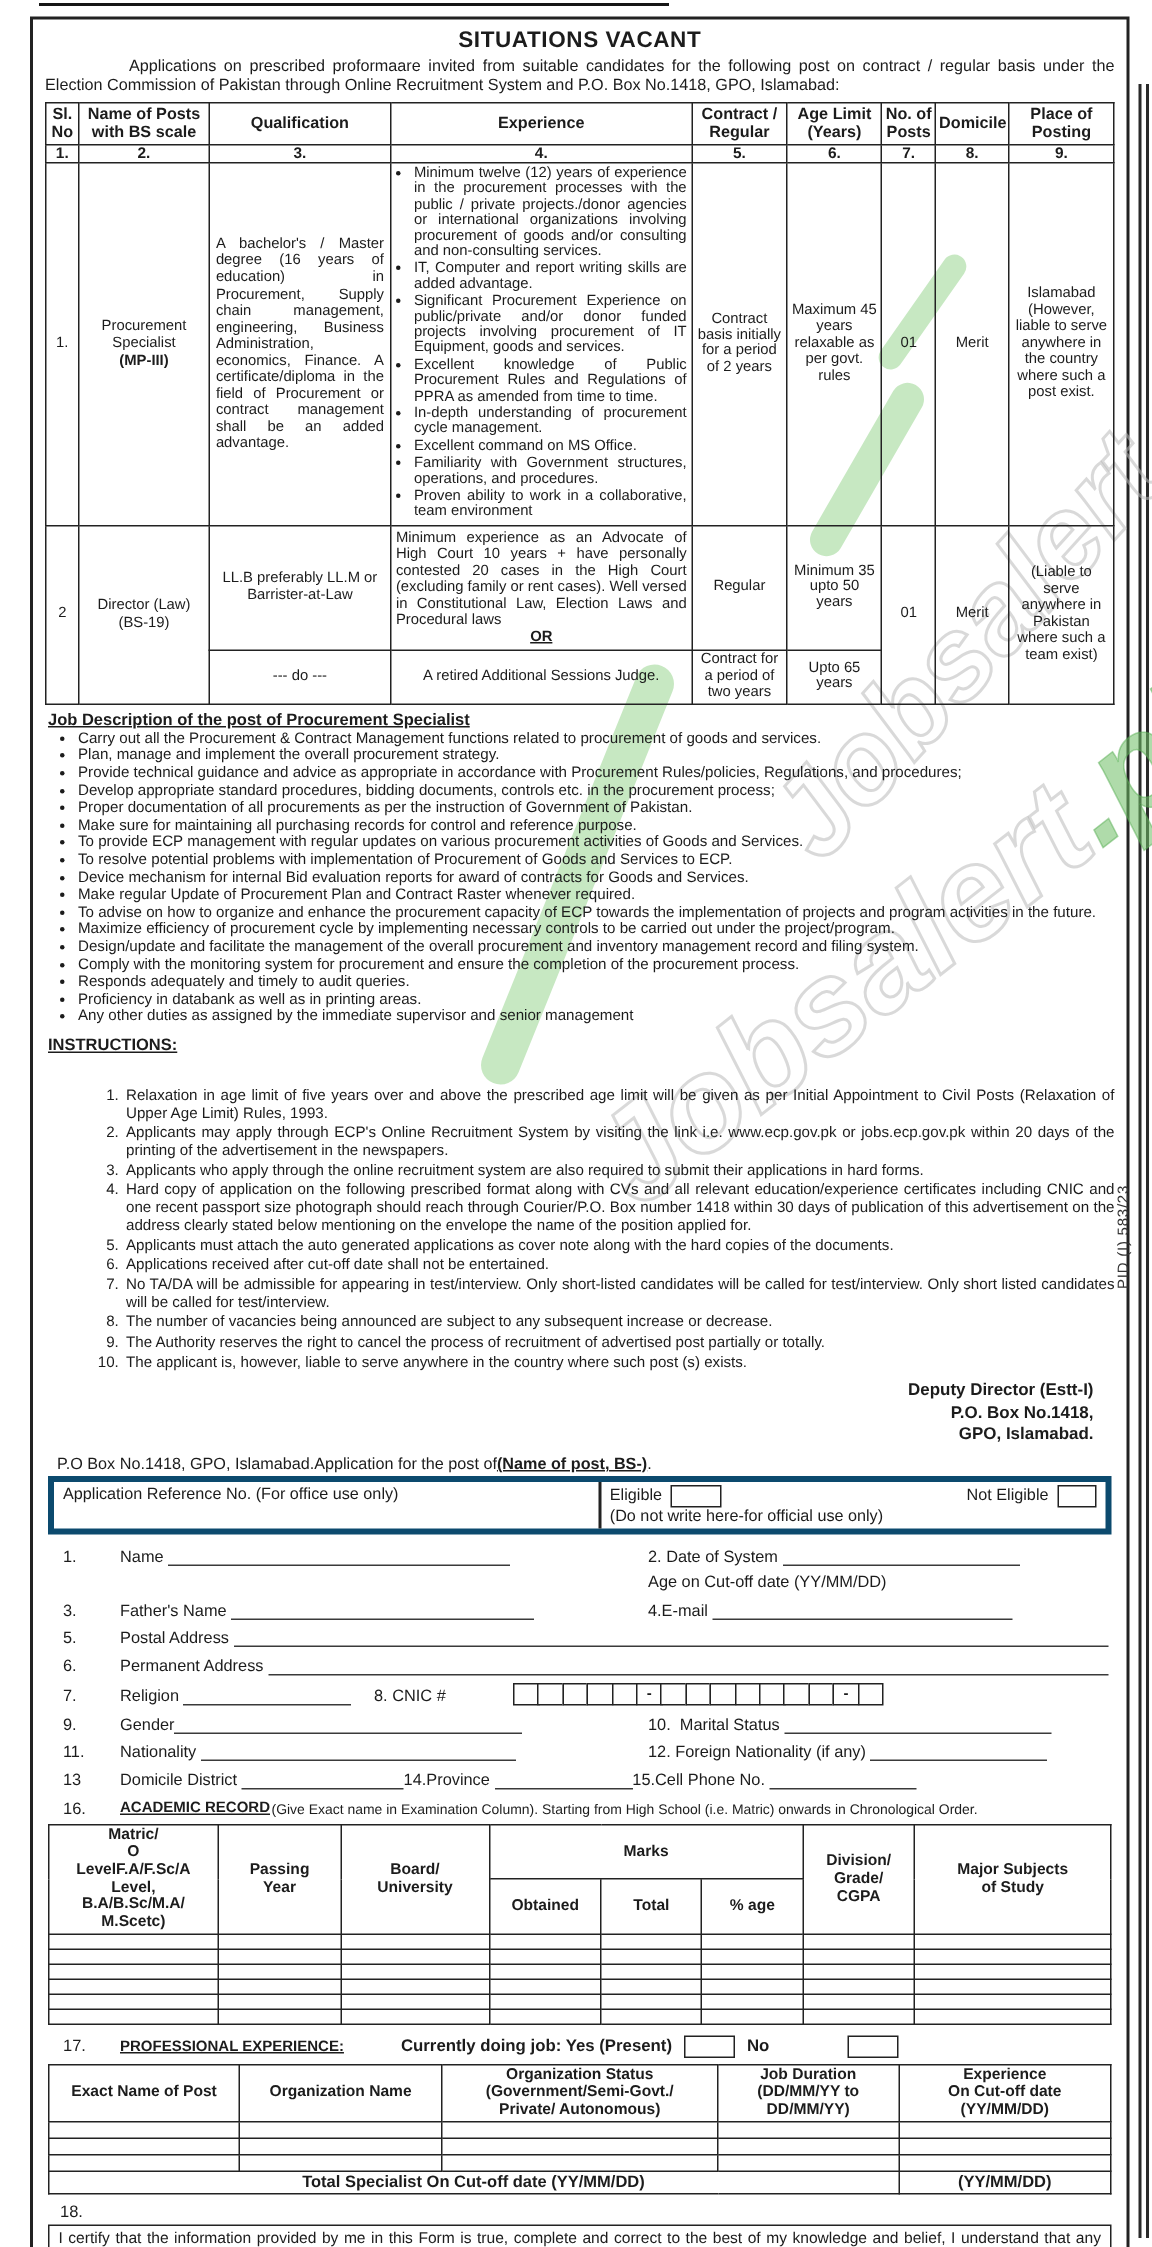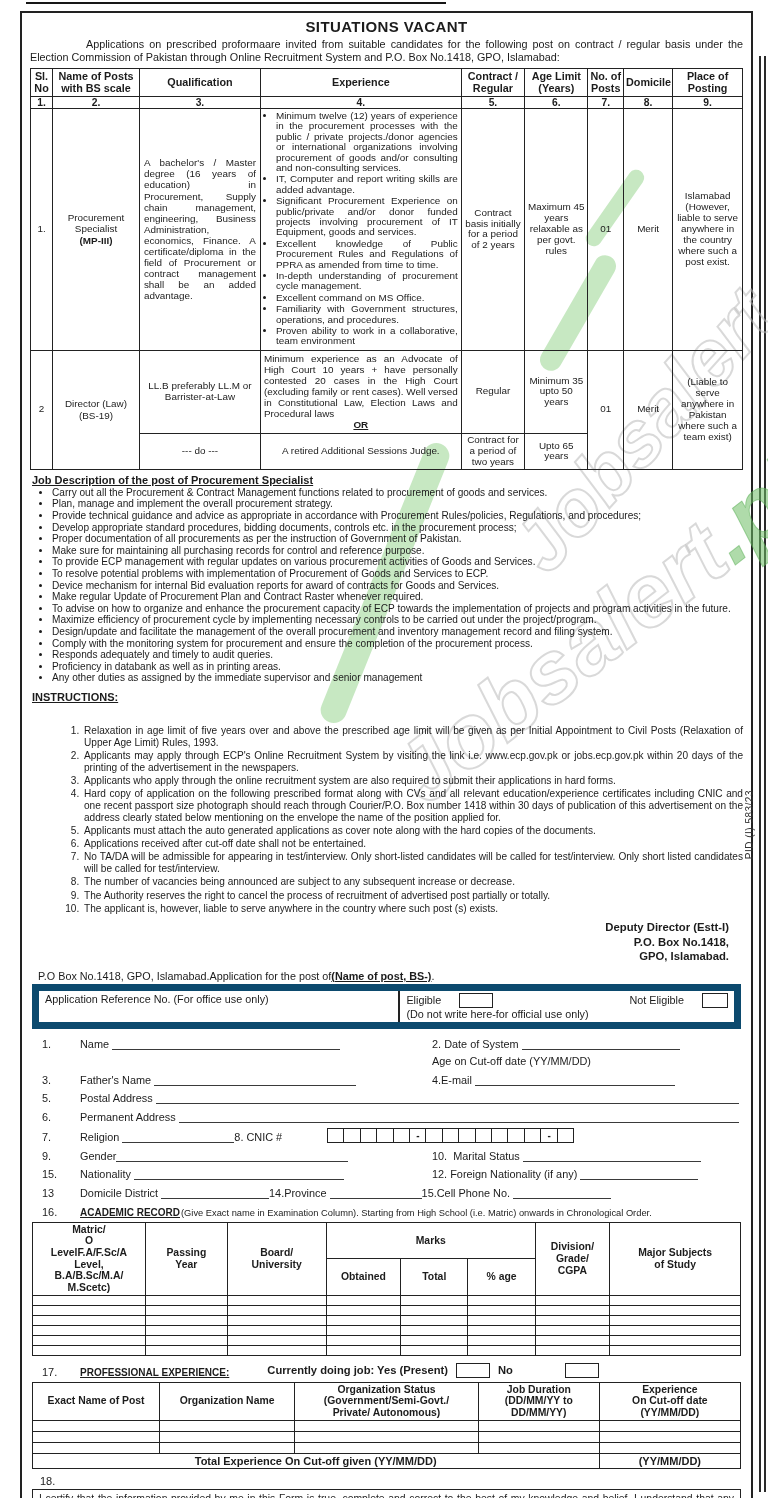--- a/index.html
+++ b/index.html
@@ -56,42 +56,42 @@
   .ins-head { font-size:11px; font-weight:bold; text-decoration:underline; margin:8px 0 22px 2px; }
   .ins ol { padding-left:52px; }
   .ins li { font-size:10.1px; line-height:1.16; margin-bottom:1.5px; text-align:justify; padding-left:2px; }
 
   .signoff { text-align:right; font-weight:bold; font-size:11.3px; line-height:1.28; margin:6px 14px 4px 0; }
   .po-row { display:flex; justify-content:flex-start; font-size:10.8px; margin:6px 4px 2px 8px; }
   .po-right .bu { font-weight:bold; text-decoration:underline; }
   .af-title { text-align:center; font-size:16px; font-weight:bold; text-decoration:underline; letter-spacing:0.5px; margin:1px 0 5px 0; }
 
   
-  .refbox { display:flex; border:7px solid #0c4a6e; min-height:36px; margin:0 2px 8px 2px; }
+  .refbox { display:flex; border:4px solid #0c4a6e; min-height:36px; margin:0 2px 8px 2px; }
   .ref-left { width:52%; border-right:2px solid #222; font-size:10.8px; padding:2px 6px; }
   .ref-right { flex:1; padding:2px 6px; font-size:10.8px; }
-  .ref-line1 { display:flex; align-items:center; gap:18px; }
+  .ref-line1 { display:flex; align-items:center; gap:6px; }
   .ref-line1 .lbl2 { margin-left:auto; }
   .chk { display:inline-block; width:34px; height:15px; border:1.6px solid #222; background:#fff; }
   .chk.small { width:26px; }
 
   
   .fields { font-size:10.9px; margin:2px 0 0 0; }
   .frow { display:flex; align-items:flex-end; margin-bottom:5.5px; }
   .fnum { width:50px; padding-left:12px; flex:none; }
   .fleft { width:402px; flex:none; display:flex; align-items:flex-end; }
   .fright { flex:1; display:flex; align-items:flex-end; }
   .blank { display:inline-block; border-bottom:1.2px solid #3a3a3a; height:13px; margin-left:3px; }
   .grow { flex:1; margin-right:4px; }
   .cnic { display:inline-flex; margin-left:10px; }
   .cnic span { width:17.6px; height:15px; border:1.2px solid #222; margin-left:-1.2px;
     font-size:10px; font-weight:bold; text-align:center; line-height:13px; background:#fff; }
 
   
-  .sec-row { display:flex; align-items:flex-end; margin:7px 0 4px 0; font-size:11px; }
+  .sec-row { display:flex; align-items:center; margin:7px 0 4px 0; font-size:11px; }
   .sec-row .fnum { font-weight:normal; }
   .sec-head { font-weight:bold; text-decoration:underline; font-size:10px; }
   .sec-note { font-size:9.3px; margin-left:1px; }
   .cur-job { font-weight:bold; font-size:11.2px; margin-left:38px; display:flex; align-items:center; gap:8px; }
 
   
   table.grid { width:99.5%; border-collapse:collapse; table-layout:fixed; margin:0 auto; }
   .grid th, .grid td { border:1px solid #222; padding:1px 2px; }
   .grid th { font-size:10.4px; font-weight:bold; white-space:pre-line; line-height:1.12; vertical-align:middle; }
   .grid td.empty { height:10px; }
@@ -310,21 +310,21 @@
     </div>
     <div class="frow">
       <span class="fnum">6.</span>
         <span>Permanent Address</span>
         <span class="blank grow"></span>
     </div>
     <div class="frow">
       <span class="fnum">7.</span>
         <span>Religion</span>
         <span class="blank" style="width:112px"></span>
-        <span style="margin-left:0">8. CNIC #</span>
+        <span style="margin-left:15px">8. CNIC #</span>
       <span class="cnic" style="margin-left:46px">
           <span></span>
           <span></span>
           <span></span>
           <span></span>
           <span></span>
           <span>-</span>
           <span></span>
           <span></span>
           <span></span>
@@ -339,21 +339,21 @@
     <div class="frow">
       <div class="fleft">
           <span class="fnum">9.</span>
           <span>Gender</span>
           <span class="blank" style="width:232px; margin-left:0"></span>
         </div>
       <div class="fright"><span>10.</span>&nbsp;&nbsp;<span>Marital Status</span><span class="blank" style="width:178px"></span></div>
     </div>
     <div class="frow">
       <div class="fleft">
-          <span class="fnum">15.</span>
+          <span class="fnum">11.</span>
           <span>Nationality</span>
           <span class="blank" style="width:210px"></span>
         </div>
       <div class="fright"><span>12.</span>&nbsp;<span>Foreign Nationality (if any)</span><span class="blank" style="width:118px"></span></div>
     </div>
     <div class="frow">
       <span class="fnum">13</span>
         <span>Domicile District</span>
         <span class="blank" style="width:108px"></span>
         <span>14.Province</span>
@@ -515,21 +515,21 @@
           <td class="empty"></td>
         </tr>
     <tr>
           <td class="empty"></td>
           <td class="empty"></td>
           <td class="empty"></td>
           <td class="empty"></td>
           <td class="empty"></td>
         </tr>
     <tr class="total-row">
-      <td colspan="4">Total Experience On Cut-off given (YY/MM/DD)</td>
+      <td colspan="4">Total Specialist On Cut-off date (YY/MM/DD)</td>
       <td>(YY/MM/DD)</td>
     </tr>
   </tbody>
     </table>
 
   <div class="i18">18.</div>
   <div class="certify-box">
     <span>I certify that the information provided by me in this Form is true, complete and correct to the best of my knowledge and belief, I understand that any misrepresentation or material omission made on Application Form or other document (s) requested by the Department may result in my disqualification for the test.</span>
   </div>
 

